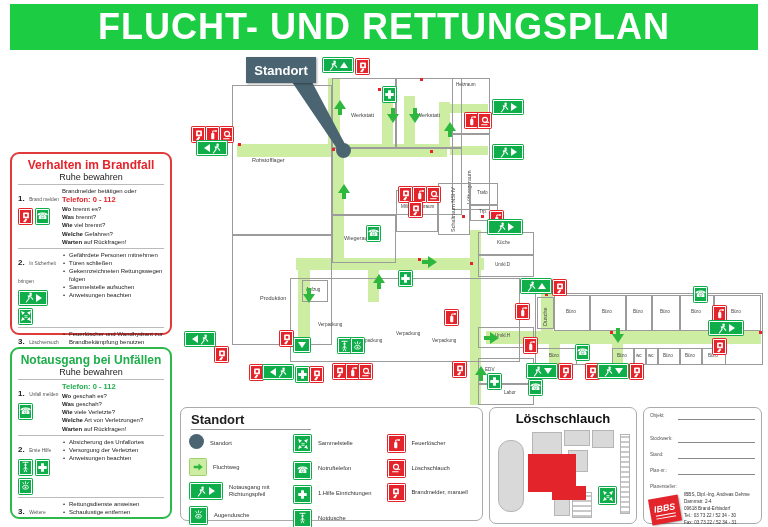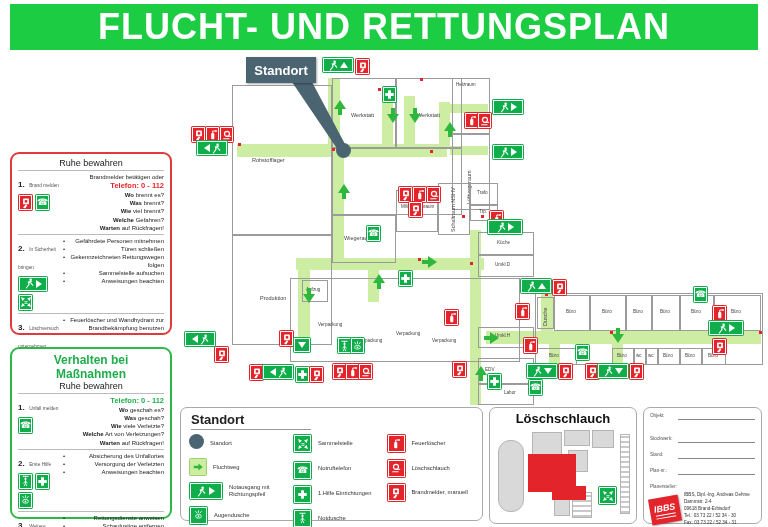--- a/index.html
+++ b/index.html
@@ -16,21 +16,21 @@
   .panel.acc{left:10px;top:347px;width:162px;height:172px;border:2px solid #2eb84a;}
   .panel h2{margin:0;text-align:center;font-size:12px;font-weight:bold;}
   .panel.fire h2{color:#e3252b;}
   .panel.acc h2{color:#1fae4b;}
   .panel .sub{text-align:center;font-size:9px;color:#222;margin-bottom:2px;}
   .step{display:flex;border-top:1px solid #bbb;padding:2px 0;}
   .step .lab{width:44px;flex:none;}
   .step .lab .num{font-size:8px;font-weight:bold;color:#222;}
   .step .lab .lt{font-size:4.8px;color:#555;line-height:1.15;}
   .step .lab .ics{display:flex;flex-wrap:wrap;gap:2px;margin-top:3px;width:34px;}
-  .step .bod{flex:1;font-size:6px;color:#222;line-height:1.35;text-align:right;}
+  .step .bod{flex:1;font-size:6px;color:#222;line-height:1.35;}
   .hot{font-size:7.5px;font-weight:bold;}
   .fire .hot{color:#e3252b;} .acc .hot{color:#1fae4b;}
   .qline b{font-weight:bold;}
   .blt{position:relative;padding-left:7px;}
   .blt:before{content:"•";position:absolute;left:1px;top:0;}
 
   
   .ic{position:relative;display:inline-flex;align-items:center;justify-content:center;flex:none;
       border-radius:1.5px;box-shadow:inset 0 0 0 1px #fff;}
   .ic.red{background:#e3252b;border:1px solid #e3252b;}
@@ -548,20 +548,21 @@
         </span></div>
     </div>
 
   <svg class="wedge" width="60" height="70">
     <polygon points="0,0 20,0 54,64 46,68" fill="#4a6472"></polygon>
   </svg>
   <div class="callout">Standort</div>
   <div class="marker"></div>
 
   <div class="panel fire" id="fire-panel">
+    <h2>Verhalten im Brandfall</h2>
     <div class="sub">Ruhe bewahren</div>
     <div class="steps">
         <div class="step">
           <div class="lab">
         <span class="num">1.</span> <span class="lt">Brand melden</span>
         <div class="ics">
               <span class="ic red" style="width:13px;height:15px;">
                 <svg width="10" height="12" viewBox="0 0 12 14">
                   <rect x="2.5" y="1.5" width="7" height="7" rx="1" fill="#fff"></rect>
                   <rect x="4.5" y="3.5" width="3" height="3" fill="#e3252b"></rect>
@@ -637,21 +638,21 @@
             </div>
       </div>
           <div class="bod">
             <div class="blt">Feuerlöscher und Wandhydrant zur Brandbekämpfung benutzen</div>
           </div>
         </div>
       </div>
   </div>
 
   <div class="panel acc" id="acc-panel">
-    <h2>Verhalten bei Maßnahmen</h2>
+    <h2>Notausgang bei Unfällen</h2>
     <div class="sub">Ruhe bewahren</div>
     <div class="steps">
         <div class="step">
           <div class="lab">
         <span class="num">1.</span> <span class="lt">Unfall melden</span>
         <div class="ics">
               <span class="ic grn" style="width:13px;height:15px;">
                 <span class="ph">☎</span>
               </span>
             </div>

